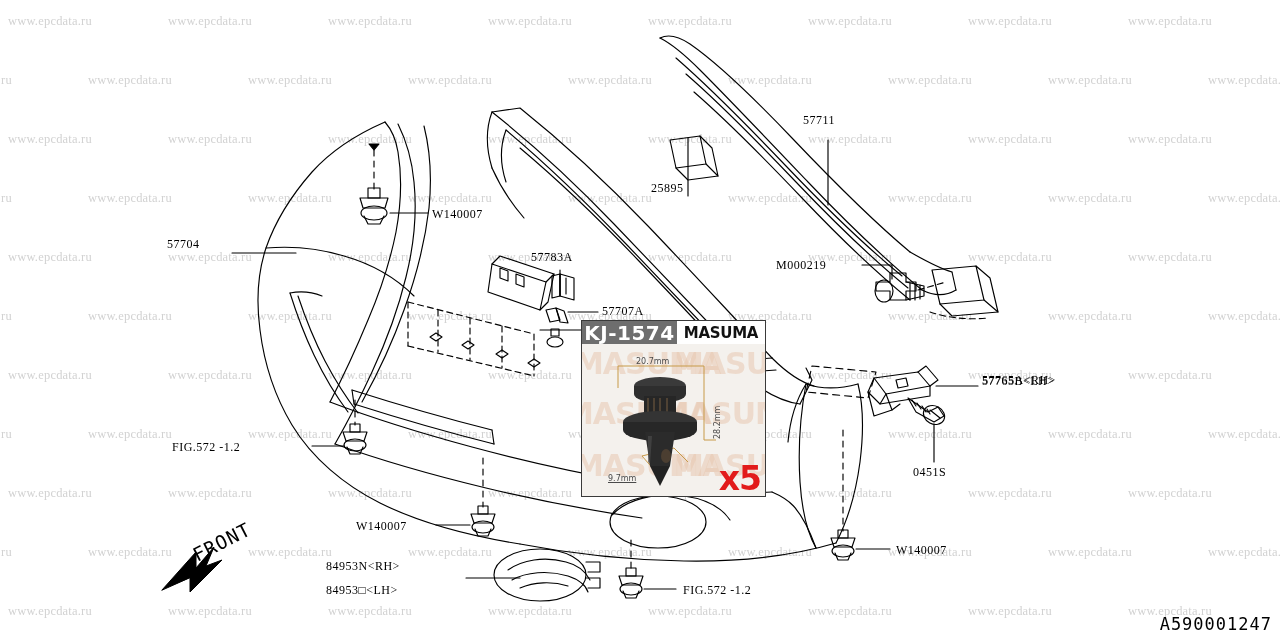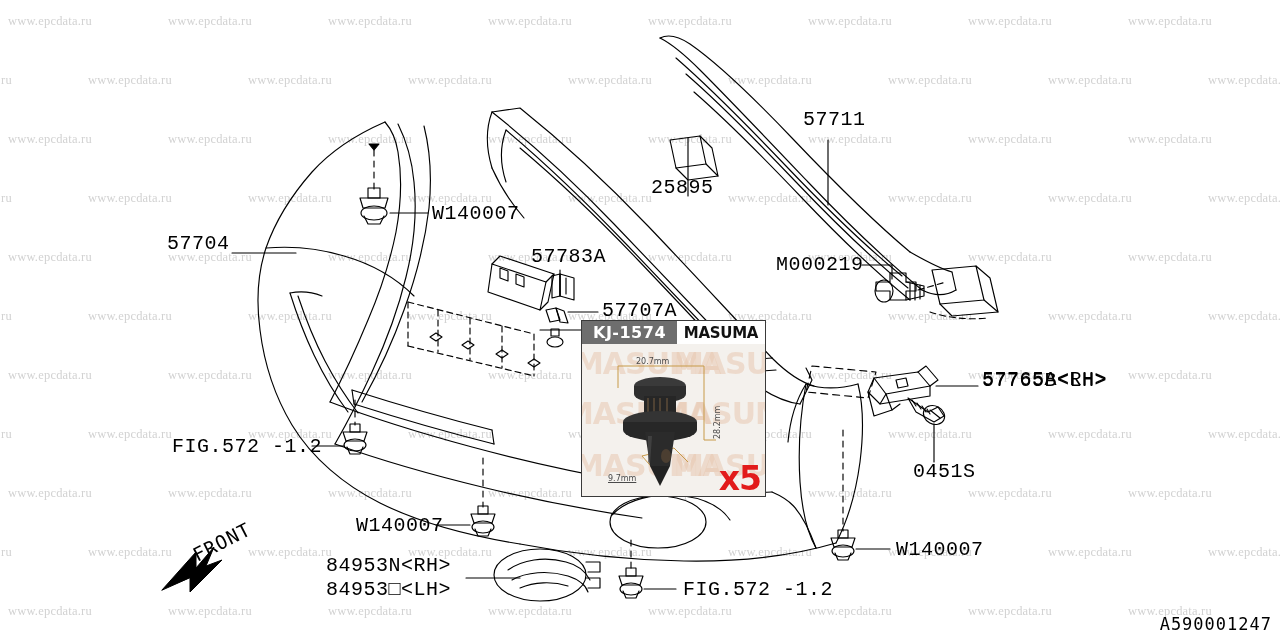--- a/index.html
+++ b/index.html
@@ -3,29 +3,29 @@
 <meta charset="utf-8">
 <style>
   html,body{margin:0;padding:0;background:#ffffff;}
   body{width:1280px;height:639px;overflow:hidden;position:relative;
        font-family:"DejaVu Sans Mono","Liberation Mono",monospace;}
   #stage{position:absolute;left:0;top:0;width:1280px;height:639px;background:#fff;}
   .wm{position:absolute;color:#d2d2d2;font-family:"Liberation Serif",serif;
       font-size:12.5px;white-space:nowrap;letter-spacing:.2px;user-select:none;}
   svg.line-art{position:absolute;left:0;top:0;width:1280px;height:639px;}
   .lbl{position:absolute;white-space:nowrap;color:#000;
-       font-family:Liberation Mono, monospace;
-       font-size:20px;letter-spacing:.5px;line-height:24px;}
+       font-family:Liberation Serif, serif;
+       font-size:12px;letter-spacing:.5px;line-height:24px;}
   .code{position:absolute;right:8px;bottom:5px;font-size:17px;letter-spacing:1px;color:#000;
         font-family:"DejaVu Sans Mono","Liberation Mono",monospace;}
   
   #inset{position:absolute;left:581px;top:320px;width:185px;height:177px;
          border:1px solid #3a3a3a;background:#f3f0ec;box-sizing:border-box;overflow:hidden;}
   #inset .hdr{display:flex;height:23px;width:100%;}
-  #inset .hdr .sku{background:#6e6e6e;color:#fff;font-weight:bold;font-size:16px;
+  #inset .hdr .sku{background:#6e6e6e;color:#fff;font-weight:bold;font-size:20px;
        display:flex;align-items:center;justify-content:center;width:95px;letter-spacing:.5px;
        font-family:"DejaVu Sans","Liberation Sans",sans-serif;}
   #inset .hdr .brand{background:#ffffff;color:#111;font-weight:bold;font-size:15px;
        display:flex;align-items:center;justify-content:center;flex:1;letter-spacing:-.3px;
        font-family:"DejaVu Sans","Liberation Sans",sans-serif;}
   #inset .body{position:relative;height:154px;width:100%;background:#f4f1ed;}
   .ghost{position:absolute;color:#e8c9b2;font-weight:bold;font-size:30px;opacity:.55;
      font-family:"DejaVu Sans","Liberation Sans",sans-serif;letter-spacing:-1px;user-select:none;}
   .dim{position:absolute;color:#4a4a4a;font-size:8px;
        font-family:"DejaVu Sans","Liberation Sans",sans-serif;white-space:nowrap;}

